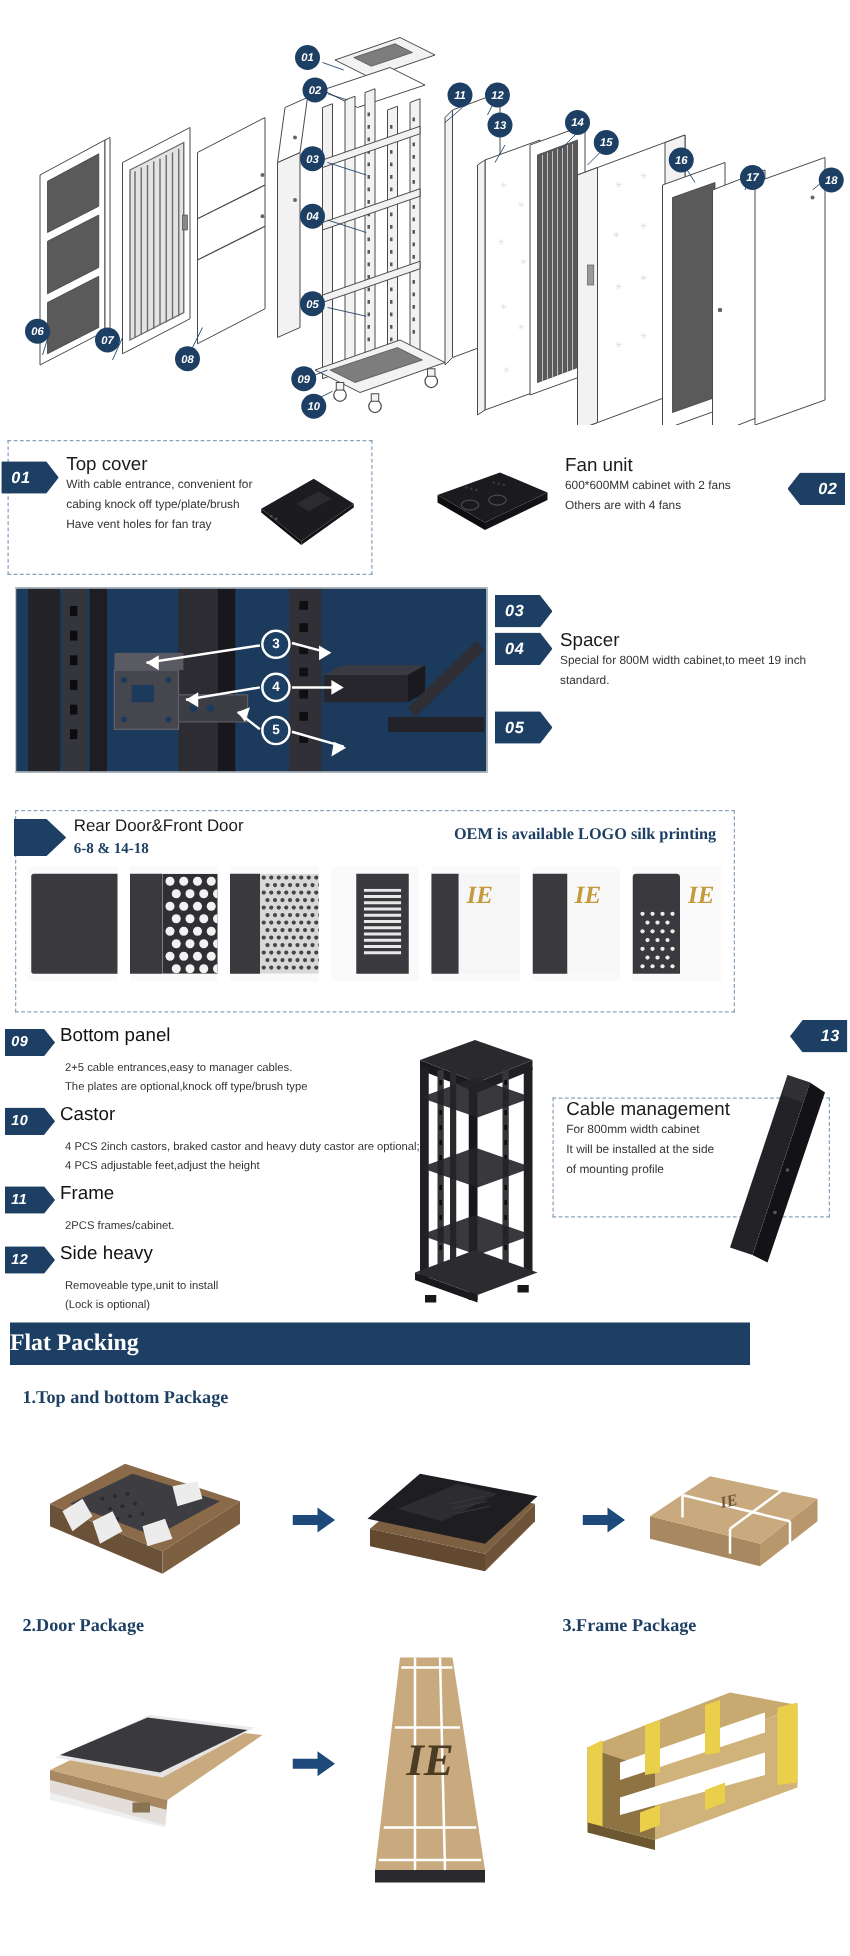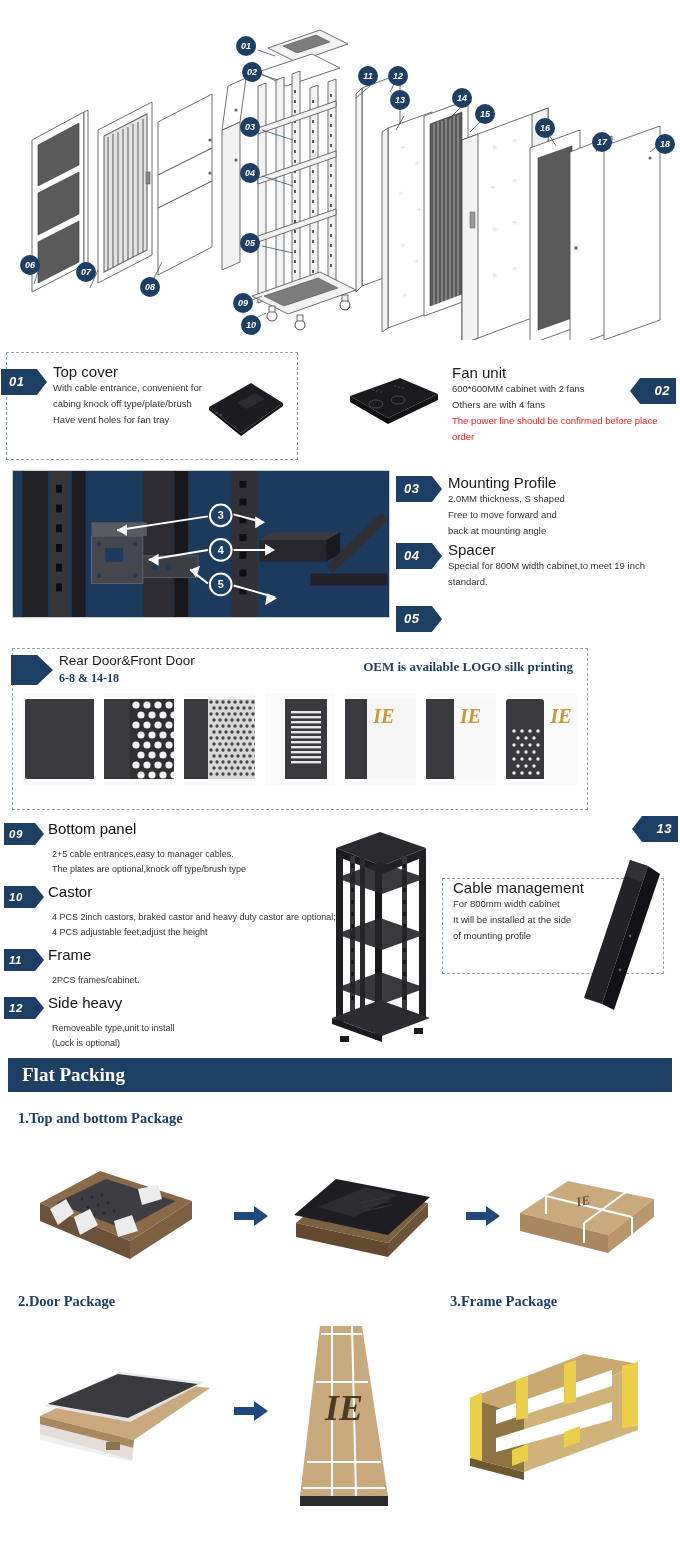--- a/index.html
+++ b/index.html
@@ -123,22 +123,22 @@
   #cabinet-img { position: absolute; left: 318px; top: 10px; width: 120px; height: 218px; }
   #cablebox {
     position: absolute; left: 442px; top: 62px; width: 222px; height: 96px;
     border: 1px dashed #8aa2bb; background: #fff; padding: 0 0 0 10px;
   }
   #cable-img { position: absolute; left: 556px; top: 36px; width: 120px; height: 160px; }
   #badge13 { position: absolute; right: 2px; top: 0px; }
 
   
   #fpbanner {
-    position: absolute; left: 8px; top: 1058px; width: 664px; height: 34px;
-    background: #1d3f63; display: flex; align-items: center; padding-left: 14px;
+    position: absolute; left: 8px; top: 1058px; width: 592px; height: 34px;
+    background: #1d3f63; display: flex; align-items: center; 
   }
   #fpbanner span { color: #fff; font-size: 19px; font-weight: bold; font-family: "Liberation Serif", serif; }
 
   .pk-head {
     position: absolute; font-size: 14.5px; font-weight: bold; color: #1d3f63;
     font-family: "Liberation Serif", serif;
   }
 
   
   .arrow {
@@ -454,21 +454,20 @@
           <circle cx="35" cy="18" r="1"></circle>
         <circle cx="49" cy="12" r="1"></circle>
           <circle cx="53" cy="13" r="1"></circle>
           <circle cx="57" cy="14" r="1"></circle>
       </g>
     </svg>
     <div id="fan-text">
       <div class="sec-title">Fan unit</div>
       <div class="sec-line">600*600MM cabinet with 2 fans</div>
       <div class="sec-line">Others are with 4 fans</div>
-      <div class="sec-line red">The power line should be confirmed before place order</div>
     </div>
     <div id="badge02" class="pennant flip">02</div>
   </div>
 </div>
 
 <div id="band345">
 
   <svg id="mountphoto" viewBox="0 0 378 148">
     <rect x="0" y="0" width="378" height="148" fill="#1b3a5c"></rect>
 
@@ -539,26 +538,20 @@
       <circle cx="209" cy="80" r="11" fill="#1d3f63" stroke="#ffffff" stroke-width="2"></circle>
       <text x="209" y="80" fill="#fff" font-size="11" font-weight="bold" text-anchor="middle" dominant-baseline="central" font-family="Liberation Sans, sans-serif">4</text>
       <circle cx="209" cy="115" r="11" fill="#1d3f63" stroke="#ffffff" stroke-width="2"></circle>
       <text x="209" y="115" fill="#fff" font-size="11" font-weight="bold" text-anchor="middle" dominant-baseline="central" font-family="Liberation Sans, sans-serif">5</text>
     </g>
   </svg>
 
   <div id="mount345">
     <div class="m-row">
       <div class="pennant">03</div>
-      <div style="margin-left:6px">
-        <div class="sec-title">Mounting Profile</div>
-        <div class="sec-line">2.0MM thickness,  S shaped</div>
-        <div class="sec-line">Free to move forward and</div>
-        <div class="sec-line">back at mounting angle</div>
-      </div>
     </div>
     <div class="m-row" style="margin-top:2px">
       <div class="pennant">04</div>
       <div style="margin-left:6px">
         <div class="sec-title">Spacer</div>
         <div class="sec-line">Special for 800M width cabinet,to meet 19 inch standard.</div>
       </div>
     </div>
     <div class="m-row" style="margin-top:14px">
       <div class="pennant">05</div>

